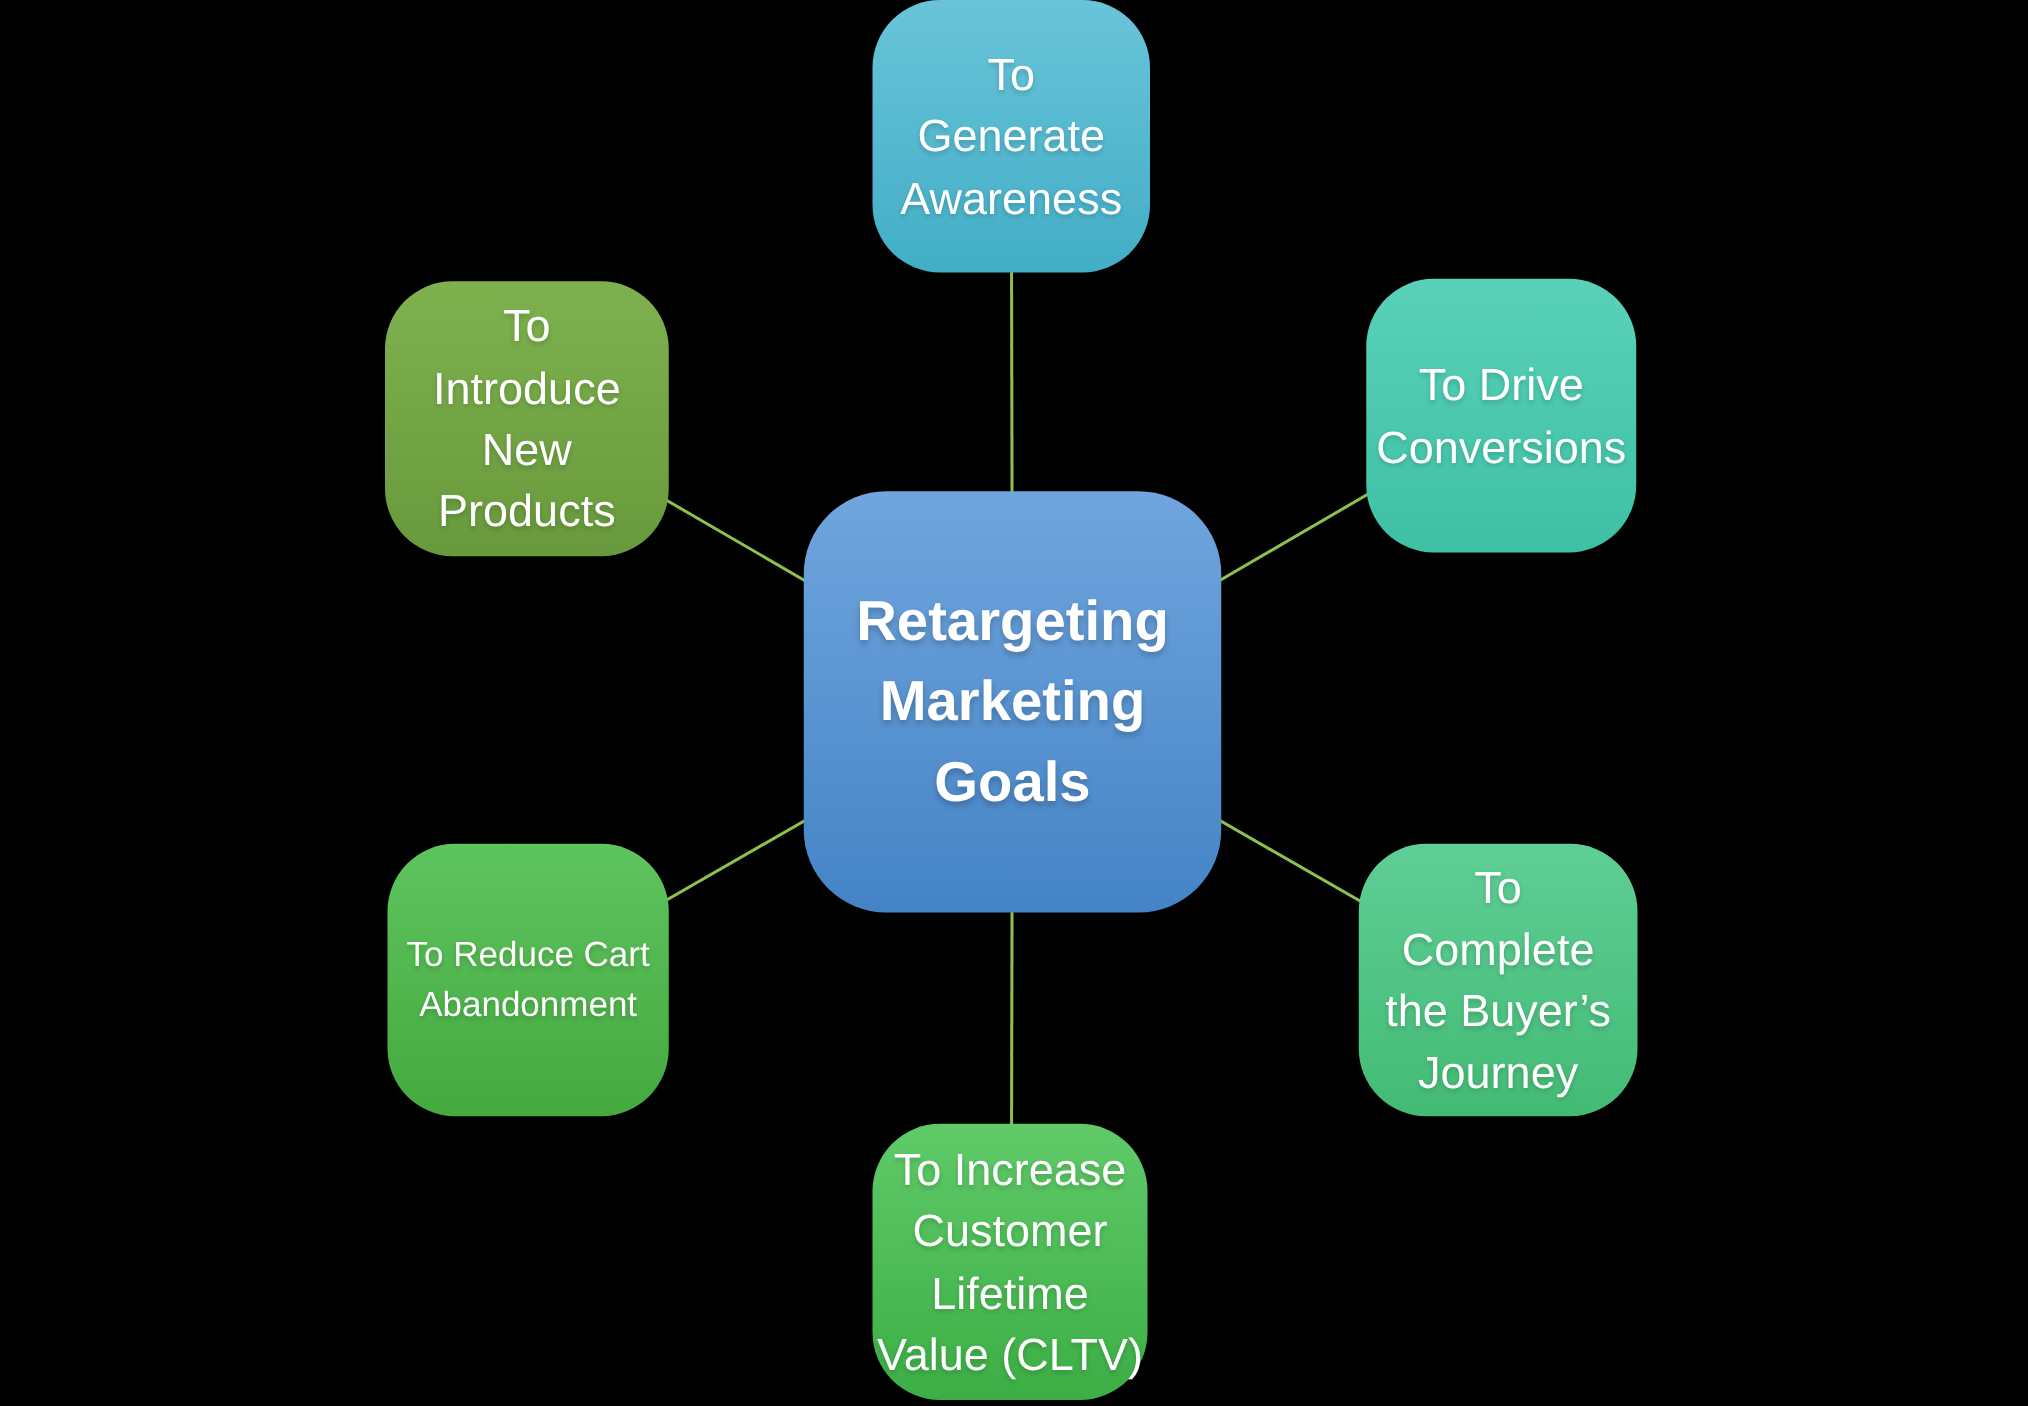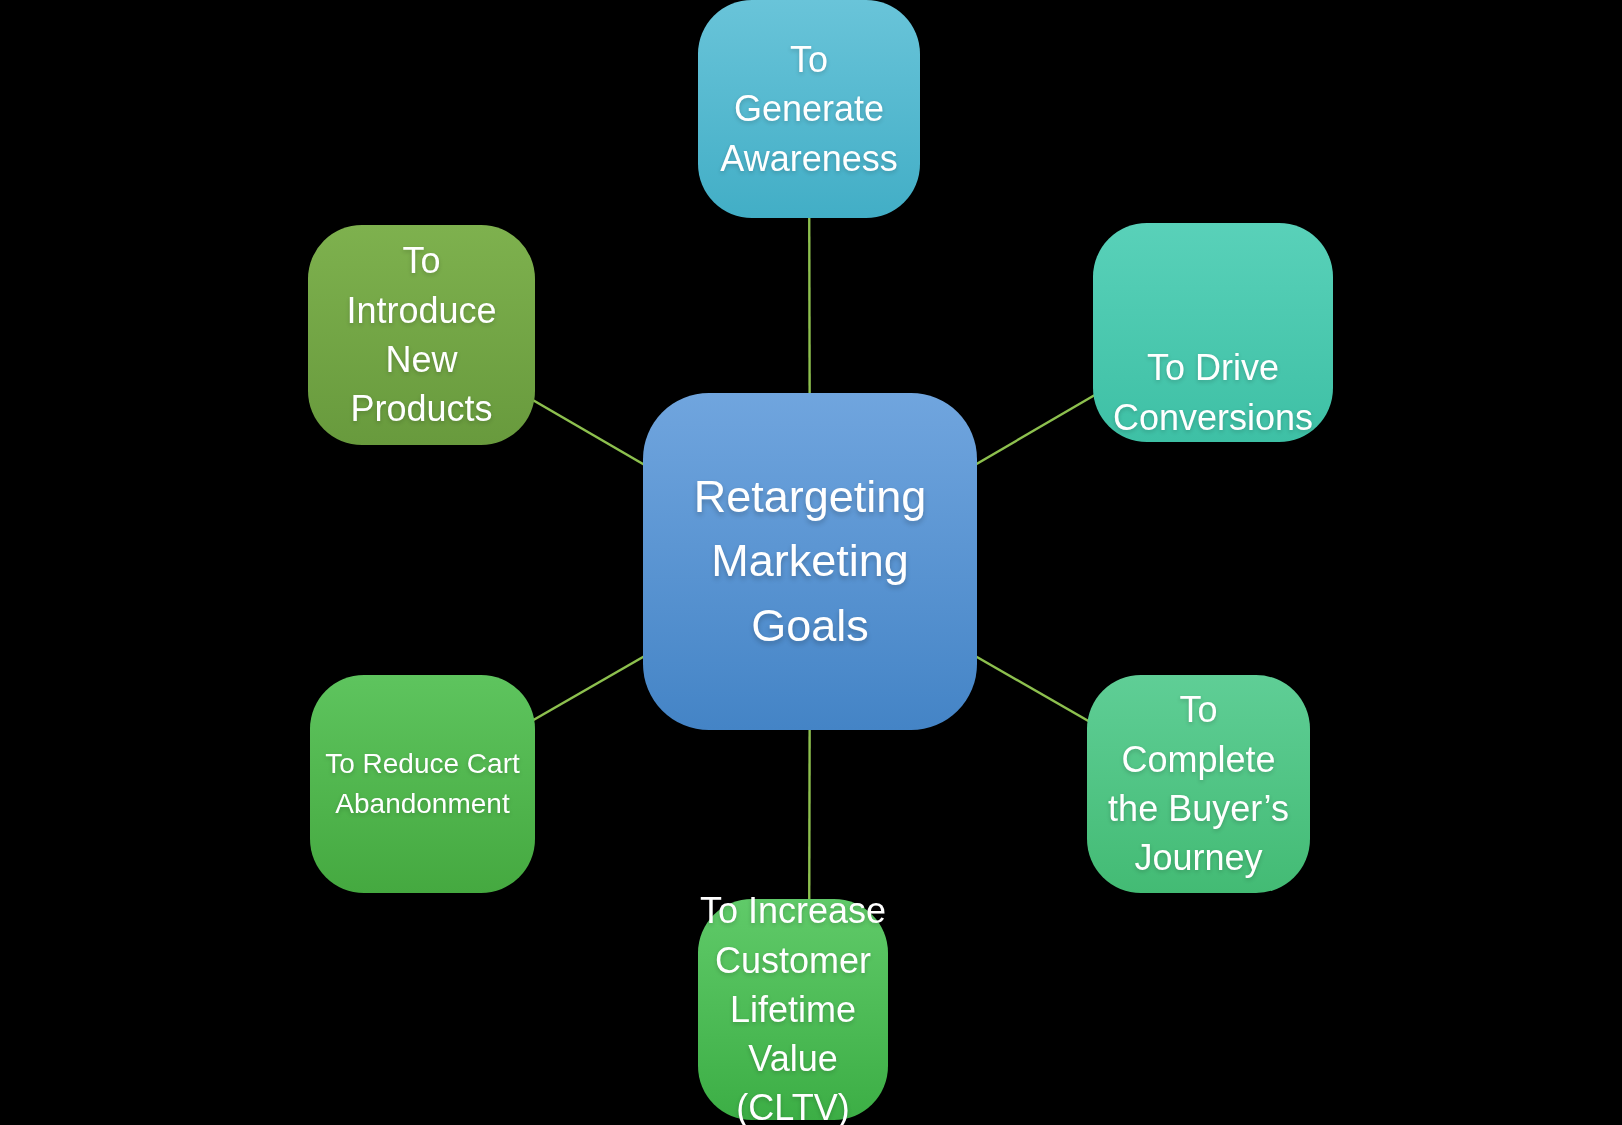--- a/index.html
+++ b/index.html
@@ -40,29 +40,29 @@
     font-size: 36px;
     line-height: 1.37;
     text-shadow: 0 2px 4px rgba(0,0,0,0.18);
   }
   #center-node {
     left: 643px; top: 393px;
     width: 334px; height: 337px;
     border-radius: 66px;
   }
   #center-node .node-label {
-    font-weight: normal;
+    font-weight: bold;
     font-size: 45px;
     line-height: 1.43;
     text-shadow: 0 3px 5px rgba(0,0,0,0.22);
   }
   #node-top          { left: 698px;  top: 0px;   width: 222px; height: 218px; }
-  #node-top-right    { left: 1093px; top: 223px; width: 240px; height: 219px; align-items: flex-end; }
+  #node-top-right    { left: 1093px; top: 223px; width: 216px; height: 219px; }
   #node-bottom-right { left: 1087px; top: 675px; width: 223px; height: 218px; }
-  #node-bottom       { left: 698px;  top: 899px; width: 190px; height: 221px; }
+  #node-bottom       { left: 698px;  top: 899px; width: 220px; height: 221px; }
   #node-bottom-left  { left: 310px;  top: 675px; width: 225px; height: 218px; }
   #node-top-left     { left: 308px;  top: 225px; width: 227px; height: 220px; }
   #node-bottom-left .node-label { font-size: 28px; line-height: 1.42; }
 </style>
 </head>
 <body style="background: rgb(0, 0, 0);">
 
 <div id="canvas">
 
   <svg id="connectors" viewBox="0 0 1622 1125">

